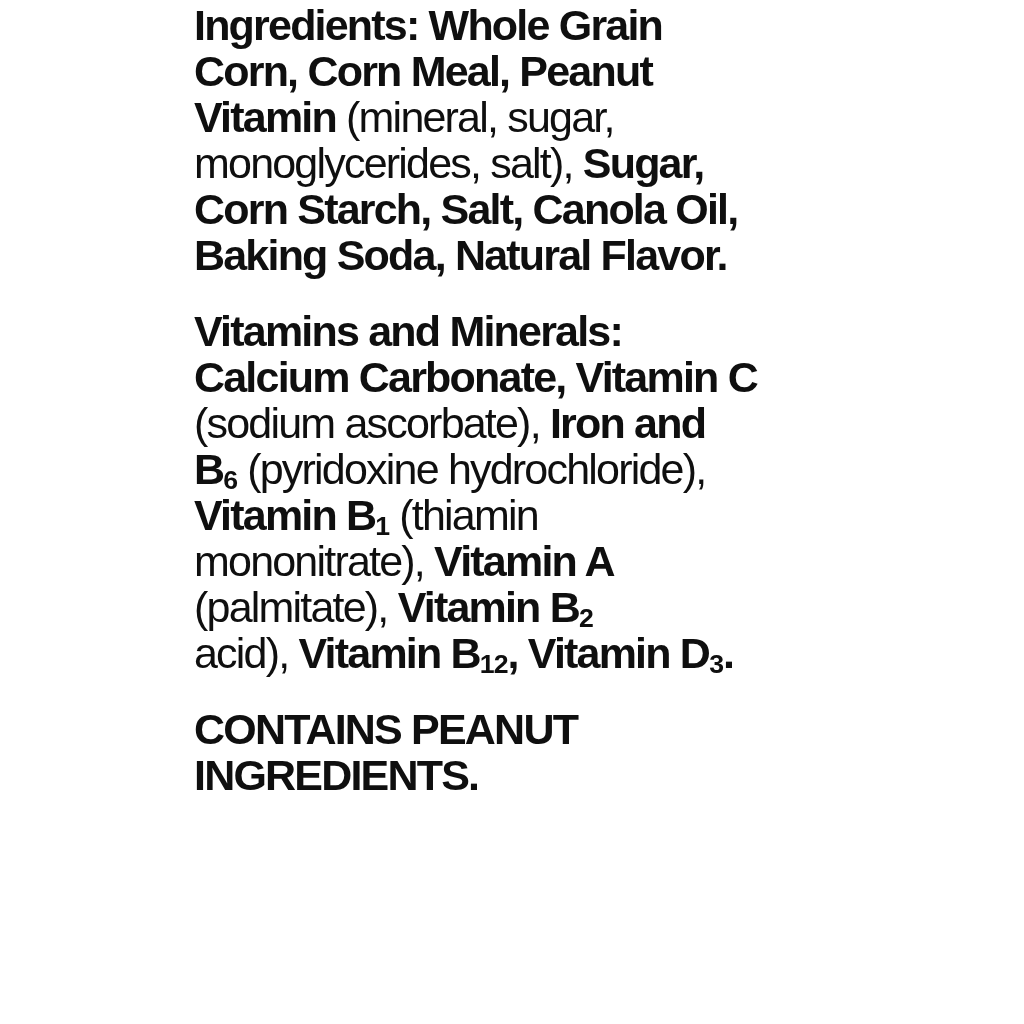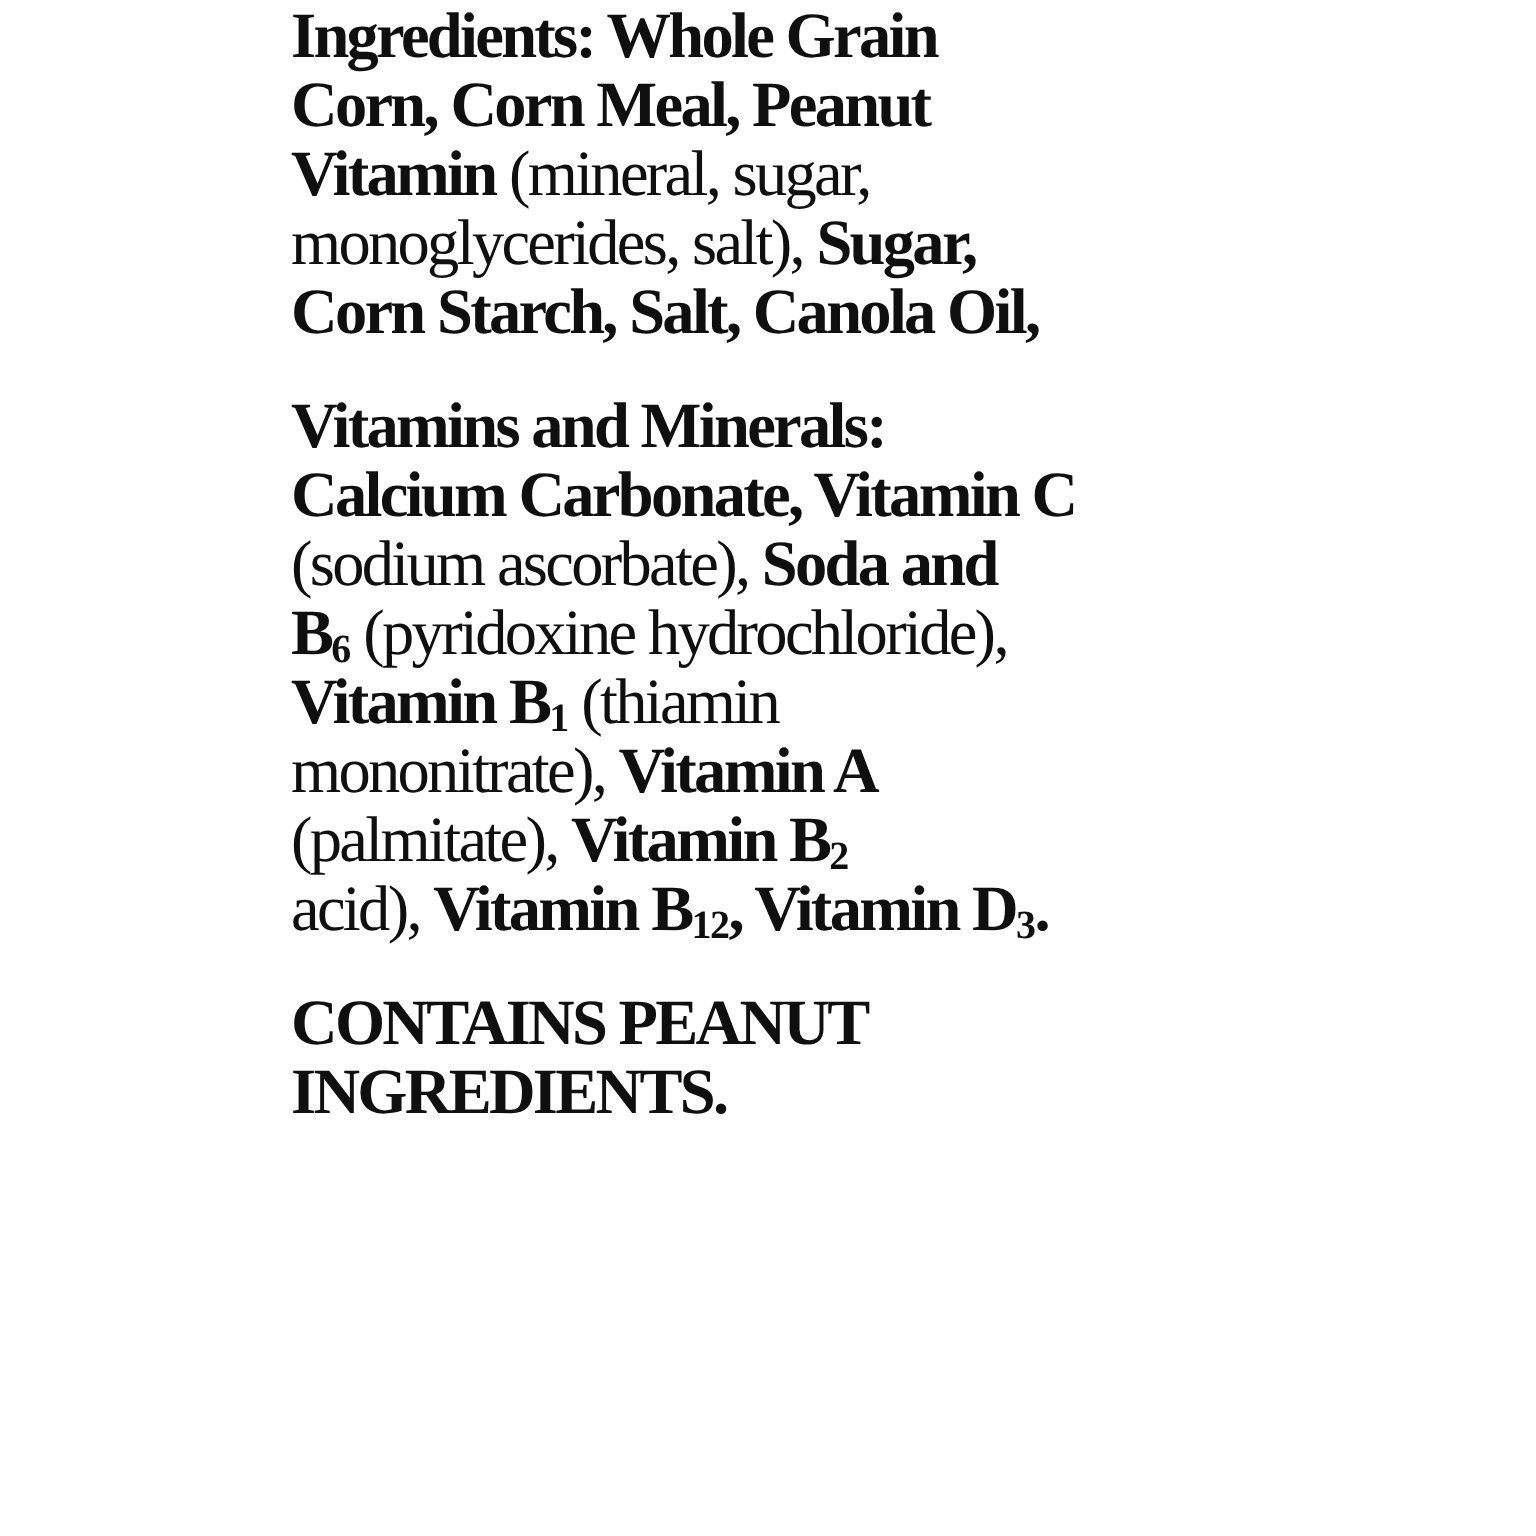--- a/index.html
+++ b/index.html
@@ -17,21 +17,20 @@
     width: 690px;
     font-family: "Liberation Sans", "DejaVu Sans", sans-serif;
     font-size: 43px;
     line-height: 46px;
     letter-spacing: -1.8px;
     color: #0f0f0f;
     -webkit-font-smoothing: antialiased;
   }
   .para {
     margin: 0 0 30px 0;
-    font-family: Liberation Serif, serif;
   }
   .para:last-child {
     margin-bottom: 0;
   }
   .line {
     white-space: nowrap;
   }
   .seg-b {
     font-weight: bold;
   }
@@ -50,25 +49,26 @@
 </head>
 <body>
 
 <div class="label-panel" id="label-panel" style="color: rgb(15, 15, 15);">
     <div class="para">
       <div class="line"><span class="seg-b">Ingredients: Whole Grain</span></div>
       <div class="line"><span class="seg-b">Corn, Corn Meal, Peanut</span></div>
       <div class="line"><span class="seg-b">Vitamin</span><span class="seg-r"> (mineral, sugar,</span></div>
       <div class="line"><span class="seg-r">monoglycerides, salt), </span><span class="seg-b">Sugar,</span></div>
       <div class="line"><span class="seg-b">Corn Starch, Salt, Canola Oil,</span></div>
+      <div class="line"><span class="seg-b">Baking Soda, Natural Flavor.</span></div>
     </div>
     <div class="para">
       <div class="line"><span class="seg-b">Vitamins and Minerals:</span></div>
       <div class="line"><span class="seg-b">Calcium Carbonate, Vitamin C</span></div>
-      <div class="line"><span class="seg-r">(sodium ascorbate), </span><span class="seg-b">Soda and</span></div>
+      <div class="line"><span class="seg-r">(sodium ascorbate), </span><span class="seg-b">Iron and</span></div>
       <div class="line"><span class="seg-b">B</span><sub class="seg-b vsub">6</sub><span class="seg-r"> (pyridoxine hydrochloride),</span></div>
       <div class="line"><span class="seg-b">Vitamin B</span><sub class="seg-b vsub">1</sub><span class="seg-r"> (thiamin</span></div>
       <div class="line"><span class="seg-r">mononitrate), </span><span class="seg-b">Vitamin A</span></div>
       <div class="line"><span class="seg-r">(palmitate), </span><span class="seg-b">Vitamin B</span><sub class="seg-b vsub">2</sub></div>
       <div class="line"><span class="seg-r">acid), </span><span class="seg-b">Vitamin B</span><sub class="seg-b vsub">12</sub><span class="seg-b">, Vitamin D</span><sub class="seg-b vsub">3</sub><span class="seg-b">.</span></div>
     </div>
     <div class="para">
       <div class="line"><span class="seg-b">CONTAINS PEANUT</span></div>
       <div class="line"><span class="seg-b">INGREDIENTS.</span></div>
     </div>

